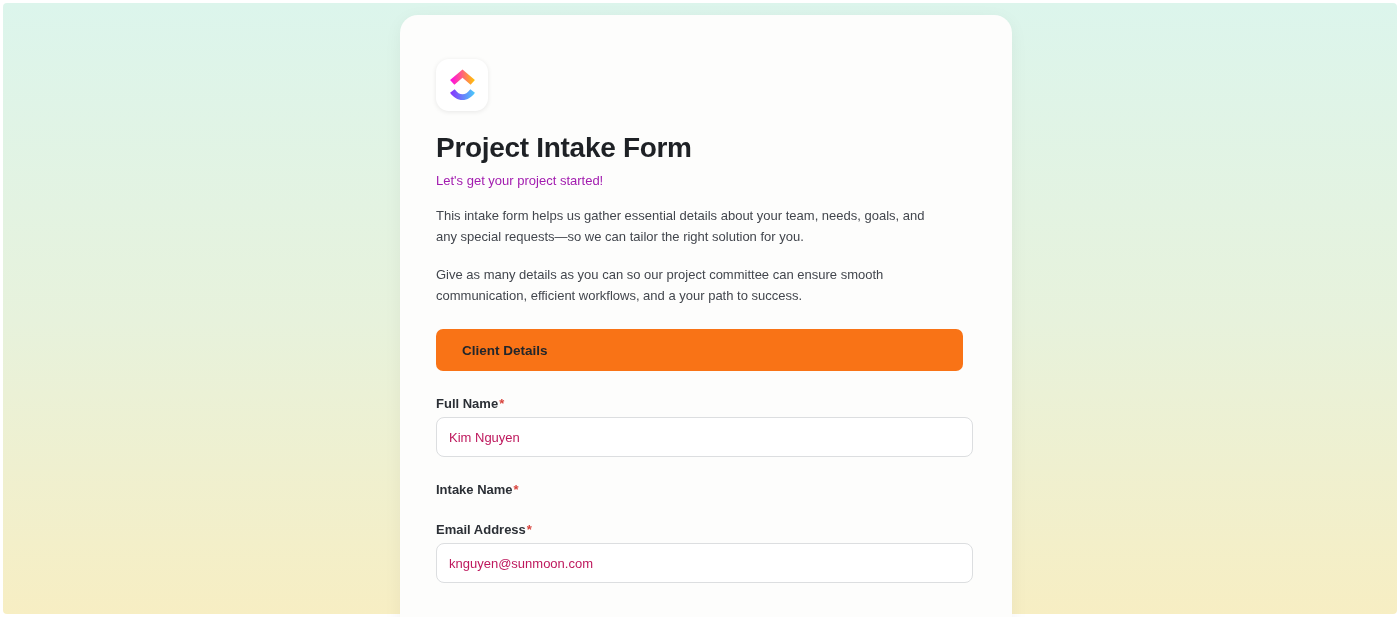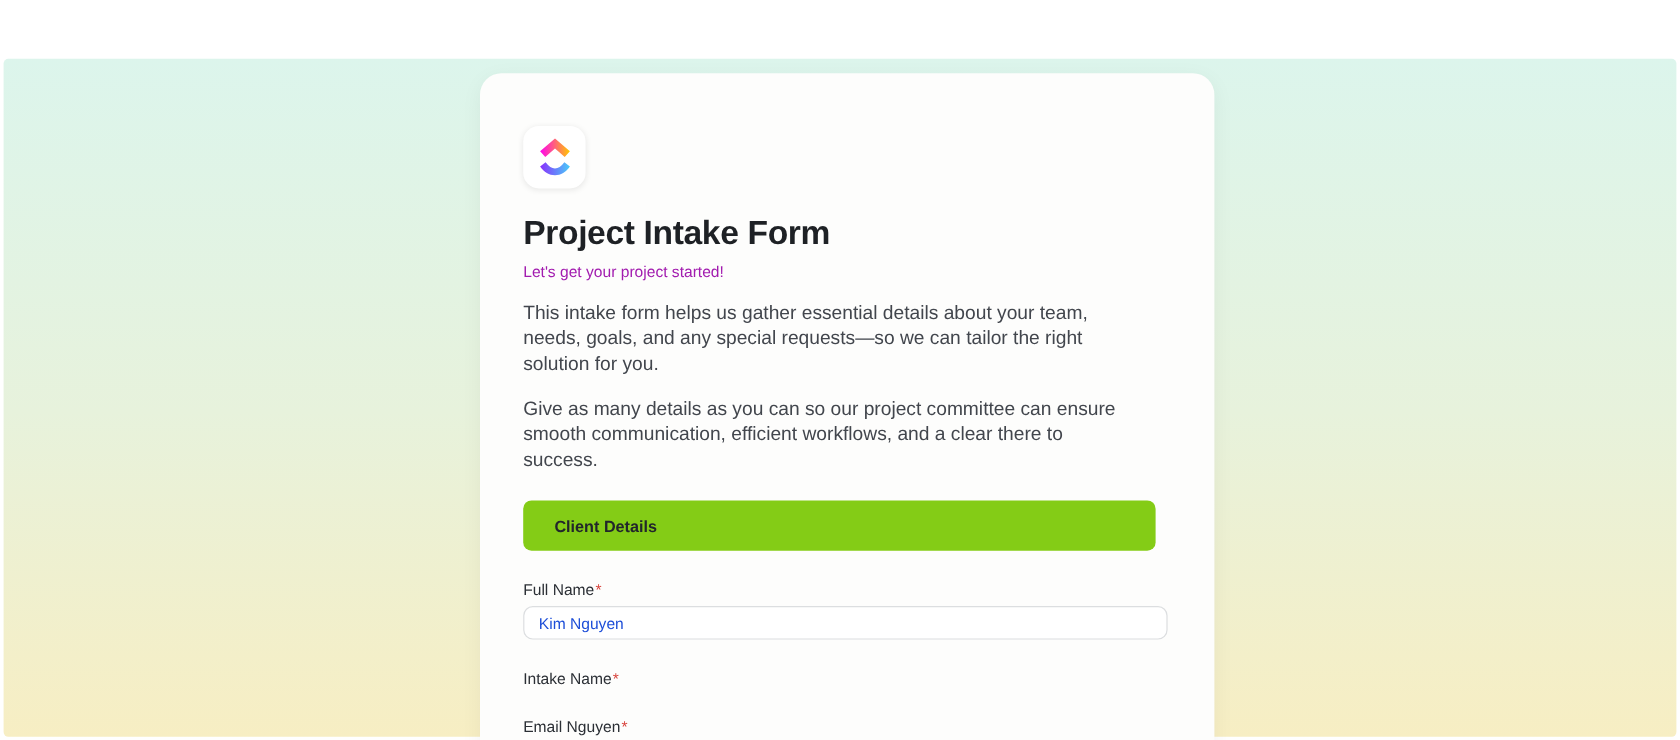--- a/index.html
+++ b/index.html
@@ -7,21 +7,20 @@
     width: 1400px; height: 617px;
     background: #ffffff;
     font-family: "Liberation Sans", "DejaVu Sans", sans-serif;
     overflow: hidden;
   }
   .bg {
     position: absolute;
     left: 3px; top: 3px; right: 3px; bottom: 3px;
     background: linear-gradient(180deg, #dcf5ec 0%, #e7f2dc 52%, #f7eec3 100%);
     border-radius: 4px;
-    margin-top: 46px;
   }
   .card {
     position: absolute;
     left: 397px; top: 12px;
     width: 612px; height: 660px;
     background: #fdfdfc;
     border-radius: 18px;
     box-shadow: 0 4px 18px rgba(0,0,0,0.05);
     padding: 44px 39px 40px 36px;
   }
@@ -39,57 +38,57 @@
     letter-spacing: -0.3px;
     color: #1e2125;
   }
   .subtitle {
     margin-top: 9px;
     font-size: 13px;
     color: #a21caf;
   }
   .para {
     margin-top: 17px;
-    font-size: 16px;
+    font-size: 13px;
     line-height: 21px;
     color: #42464d;
     max-width: 512px;
   }
   .section-bar {
     margin-top: 23px;
     width: calc(100% - 10px);
     height: 42px;
-    background: #84cc16;
+    background: #f97316;
     border-radius: 7px;
     display: flex; align-items: center;
     padding-left: 26px;
     font-size: 13.5px;
     font-weight: bold;
     color: #22262b;
   }
   .field-group { margin-top: 25px; }
   .field-group label {
     display: block;
     font-size: 13px;
-    font-weight: normal;
+    font-weight: bold;
     color: #2b2f35;
     margin-bottom: 6px;
   }
   .req { color: #d8433c; margin-left: 1px; }
   .field-group input {
     display: block;
     width: 100%;
-    height: 28px;
+    height: 40px;
     border: 1px solid #dcdee0;
     border-radius: 8px;
     background: #ffffff;
     padding: 0 12px;
     font-family: "Liberation Sans", "DejaVu Sans", sans-serif;
     font-size: 13px;
-    color: #1d4ed8;
+    color: #be185d;
     outline: none;
   }
 </style>
 </head>
 <body>
 
 <div class="bg">
   <div class="card">
 
     <div class="logo-tile">
@@ -107,34 +106,34 @@
         <path fill="url(#lgTop)" d="M50 0 L96 39 L80 57 L50 31 L20 57 L4 39 Z"></path>
         <path fill="url(#lgBot)" d="M4 86 L21 73 C31 86 40 92 50 92 C60 92 69 86 79 73 L96 86 C84 103 68 113 50 113 C32 113 16 103 4 86 Z"></path>
       </svg>
     </div>
 
     <h1 class="title">Project Intake Form</h1>
 
     <p class="subtitle">Let's get your project started!</p>
 
     <p class="para">This intake form helps us gather essential details about your team, needs, goals, and any special requests—so we can tailor the right solution for you.</p>
-    <p class="para">Give as many details as you can so our project committee can ensure smooth communication, efficient workflows, and a clear there to success.</p>
+    <p class="para">Give as many details as you can so our project committee can ensure smooth communication, efficient workflows, and a your path to success.</p>
 
     <div class="section-bar">
       <span>Client Details</span>
     </div>
 
     <div class="field-group">
       <label><span>Full Name</span><span class="req">*</span></label>
       <input type="text" value="Kim Nguyen" style="">
     </div>
 
     <div class="field-group">
       <label><span>Intake Name</span><span class="req">*</span></label>
     </div>
 
     <div class="field-group">
-      <label><span>Email Nguyen</span><span class="req">*</span></label>
+      <label><span>Email Address</span><span class="req">*</span></label>
       <input type="text" value="knguyen@sunmoon.com" style="">
     </div>
 
   </div>
 </div>
 
 </body></html>

